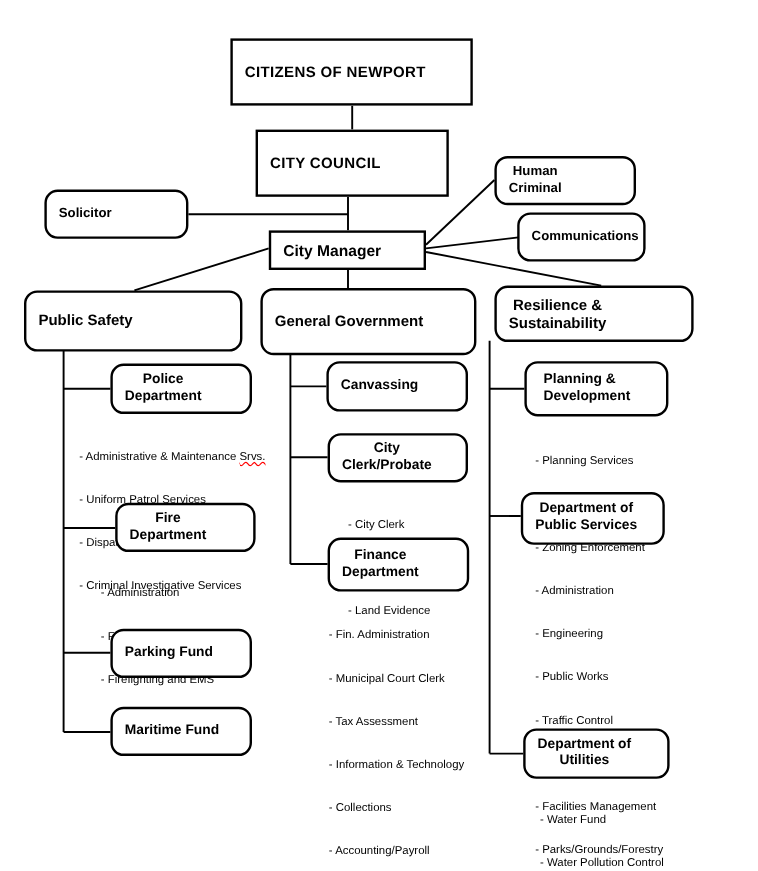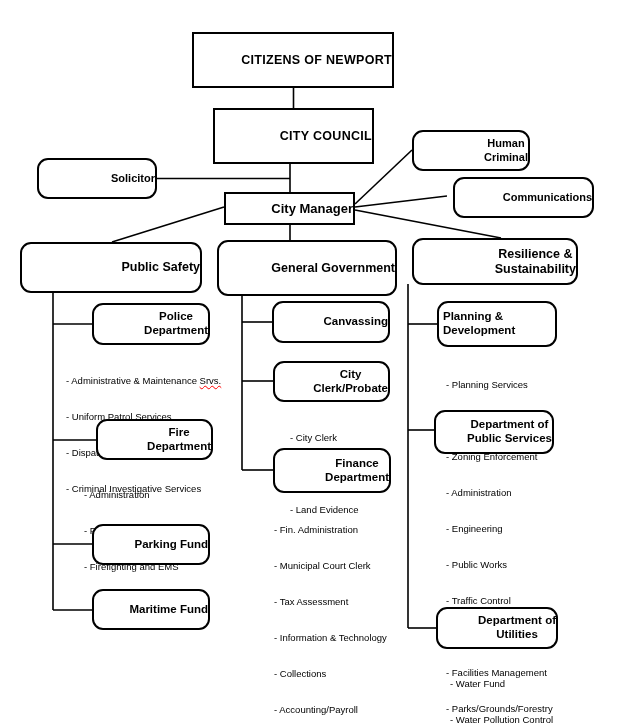--- a/index.html
+++ b/index.html
@@ -18,35 +18,35 @@
     color:var(--text);
     overflow:hidden;
   }
   svg.connectors{position:absolute;left:0;top:0;width:632px;height:726px;}
   svg.connectors path{stroke:var(--line);stroke-width:1.6;fill:none;}
   .node{
     position:absolute;
     box-sizing:border-box;
     background:var(--bg);
     border:2px solid var(--border);
-    display:flex;align-items:center;justify-content:flex-end;
+    display:flex;align-items:center;justify-content:flex-start;
     text-align:center;
     font-weight:bold;
     line-height:1.2;
     white-space:pre;
     padding-left:10px;
   }
   .round{border-radius:11px;}
   .thick{border-width:2.5px;}
   .xl{font-size:12.5px;letter-spacing:.3px;}
   .mgr{font-size:13px;}
   .branch{font-size:12.5px;}
   .mid{font-size:11.5px;}
   .small{font-size:11px;}
-  .left-align{justify-content:flex-start;text-align:left;padding-left:4px;}
+  .left-align{justify-content:flex-start;text-align:left;padding-left:14px;}
   .list{
     position:absolute;
     font-size:9.5px;
     line-height:12px;
     white-space:pre;
     font-weight:normal;
   }
   .list .item{white-space:pre;}
   .indent{margin-left:0;}
   .misspell{
@@ -85,21 +85,21 @@
     <path d="M408 430 L434 430"></path>
     <path d="M408 628 L436 628"></path>
   </svg>
 
   <div class="node xl" style="left:192px;top:32px;width:202px;height:56px"><span>CITIZENS OF NEWPORT</span></div>
   <div class="node xl" style="left:213px;top:108px;width:161px;height:56px"><span>CITY COUNCIL</span></div>
   <div class="node round small" style="left:37px;top:158px;width:120px;height:41px"><span>Solicitor</span></div>
   <div class="node thick mgr" style="left:224px;top:192px;width:131px;height:33px"><span>City Manager</span></div>
   <div class="node round small" style="left:412px;top:130px;width:118px;height:41px"><span>Human
 Criminal</span></div>
-  <div class="node round small" style="left:453px;top:177px;width:141px;height:41px"><span>Communications</span></div>
+  <div class="node round small" style="left:431px;top:177px;width:107px;height:41px"><span>Communications</span></div>
 
   <div class="node round branch" style="left:20px;top:242px;width:182px;height:51px"><span>Public Safety</span></div>
   <div class="node round branch" style="left:217px;top:240px;width:180px;height:56px"><span>General Government</span></div>
   <div class="node round branch" style="left:412px;top:238px;width:166px;height:47px"><span>Resilience &amp;
 Sustainability</span></div>
 
   <div class="node round mid" style="left:92px;top:303px;width:118px;height:42px"><span>Police
 Department</span></div>
   <div class="list" style="left:66px;top:351px">
     <div class="item"><span>- Administrative &amp; Maintenance </span><span class="misspell">Srvs.</span></div>

